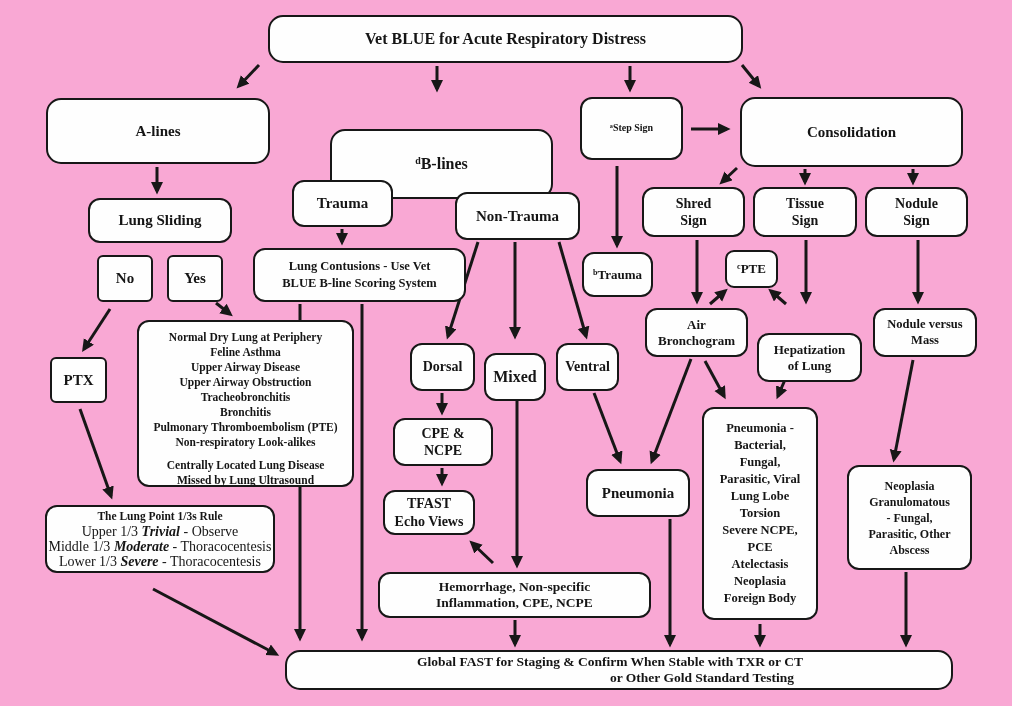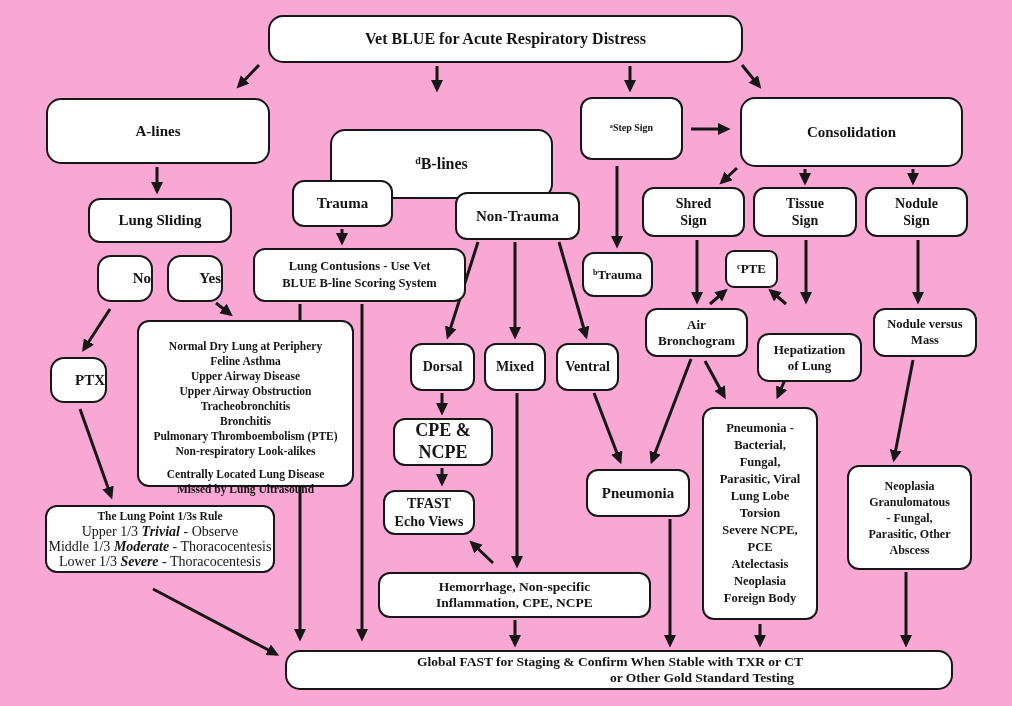--- a/index.html
+++ b/index.html
@@ -2,25 +2,25 @@
 <html><head>
 <meta charset="utf-8">
 <style>
   html,body{margin:0;padding:0;background:#ffffff;}
   .stage{position:relative;width:1012px;height:706px;background:#f9a8d4;overflow:hidden;
          font-family:Liberation Serif, serif;color:#151515;}
   .arrows{position:absolute;left:0;top:0;width:1012px;height:706px;pointer-events:none;}
   .node{position:absolute;box-sizing:border-box;border:2.5px solid #171717;border-radius:12px;
         background:#fefefe;display:flex;flex-direction:column;align-items:center;justify-content:center;
         text-align:center;font-weight:bold;line-height:1.22;}
-  .sq{border-radius:14px;align-items:flex-end;}
+  .sq{border-radius:6px;}
   .big{border-radius:15px;}
   .nl{white-space:nowrap;}
   sup.sp{font-size:0.62em;vertical-align:0.5em;line-height:0;}
-  .listbox{line-height:15px;font-size:11.5px;justify-content:flex-start;padding-top:17px;}
+  .listbox{line-height:15px;font-size:11.5px;justify-content:flex-start;padding-top:8px;}
   .gap{margin-top:8px;}
   .lp-rule{font-weight:normal;font-size:14px;line-height:15px;}
   .lp-rule i{font-weight:bold;}
   .causes{line-height:17px;font-size:12.5px;}
   .neo{line-height:16px;font-size:12px;}
   .gf{align-items:flex-start;padding-left:130px;line-height:16px;font-size:13.5px;text-align:center;}
   .gf .nl{display:block;width:100%;text-align:left;width:auto;}
   .gf2{align-self:center;margin-left:36px;}
 </style>
 </head>
@@ -136,29 +136,29 @@
 
   <div class="node" style="left:253px;top:248px;width:213px;height:54px;font-size:12.5px;line-height:17px;">
     <div class="nl">Lung Contusions - Use Vet</div>
     <div class="nl">BLUE B-line Scoring System</div>
   </div>
 
   <div class="node" style="left:410px;top:343px;width:65px;height:48px;font-size:14px;">
     <div class="nl">Dorsal</div>
   </div>
 
-  <div class="node" style="left:484px;top:343px;width:62px;height:48px;font-size:14px;">
+  <div class="node" style="left:484px;top:353px;width:62px;height:48px;font-size:16px;">
     <div class="nl">Mixed</div>
   </div>
 
   <div class="node" style="left:556px;top:343px;width:63px;height:48px;font-size:14px;">
     <div class="nl">Ventral</div>
   </div>
 
-  <div class="node" style="left:393px;top:418px;width:100px;height:48px;font-size:18px;">
+  <div class="node" style="left:393px;top:418px;width:100px;height:48px;font-size:14px;">
     <div class="nl">CPE &amp;</div>
     <div class="nl">NCPE</div>
   </div>
 
   <div class="node" style="left:383px;top:490px;width:92px;height:45px;font-size:14px;">
     <div class="nl">TFAST</div>
     <div class="nl">Echo Views</div>
   </div>
 
   <div class="node" style="left:378px;top:572px;width:273px;height:46px;font-size:13.5px;">

